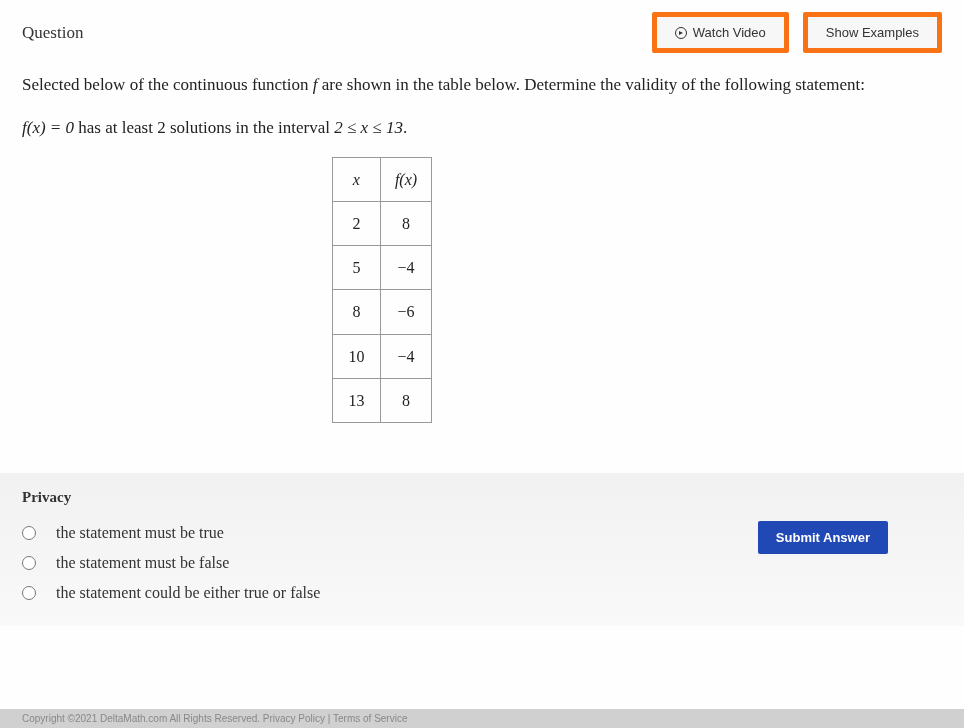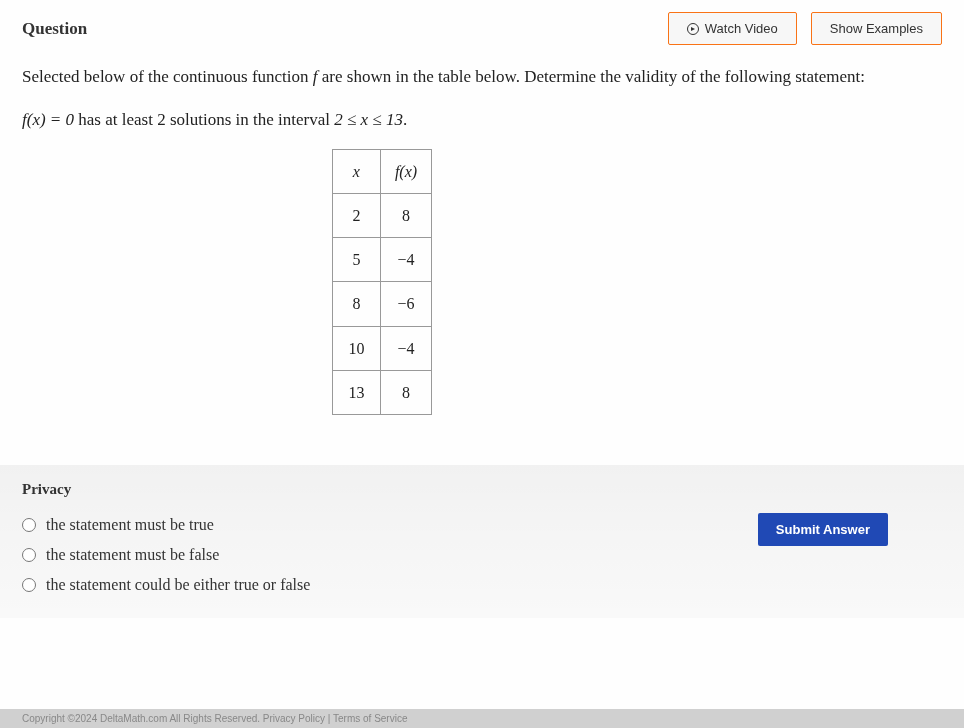--- a/index.html
+++ b/index.html
@@ -22,28 +22,28 @@
     }
     .header-row {
       display: flex;
       align-items: center;
       justify-content: space-between;
       padding: 12px 22px 8px 22px;
     }
     .question-label {
       font-size: 17px;
       color: #333;
-      font-weight: 700;
+      font-weight: 400;
     }
     .header-actions {
       display: flex;
       gap: 14px;
     }
     .action-btn {
-      border: 1px solid #f97316;
+      border: 5px solid #f97316;
       background: #f7f7f7;
       padding: 8px 18px;
       font-size: 13px;
       color: #333;
       cursor: pointer;
       border-radius: 2px;
       display: flex;
       align-items: center;
       gap: 6px;
       font-family: Arial, sans-serif;
@@ -110,21 +110,21 @@
       margin-bottom: 18px;
     }
     .options {
       display: flex;
       flex-direction: column;
       gap: 12px;
     }
     .option {
       display: flex;
       align-items: center;
-      gap: 10px;
+      gap: 20px;
       font-size: 16px;
       color: #333;
     }
     .option input[type="radio"] {
       width: 14px;
       height: 14px;
       cursor: pointer;
     }
     .submit-btn {
       position: absolute;
@@ -224,15 +224,15 @@
       </label>
       <label class="option">
         <input type="radio" name="ans" style="">
         <span>the statement could be either true or false</span>
       </label>
     </div>
     <button class="submit-btn">Submit Answer</button>
   </div>
 
   <div class="footer">
-    <span>Copyright ©2024 DeltaMath.com All Rights Reserved.    Privacy Policy | Terms of Service</span>
+    <span>Copyright ©2021 DeltaMath.com All Rights Reserved.    Privacy Policy | Terms of Service</span>
   </div>
 </div>
 
 </body></html>

